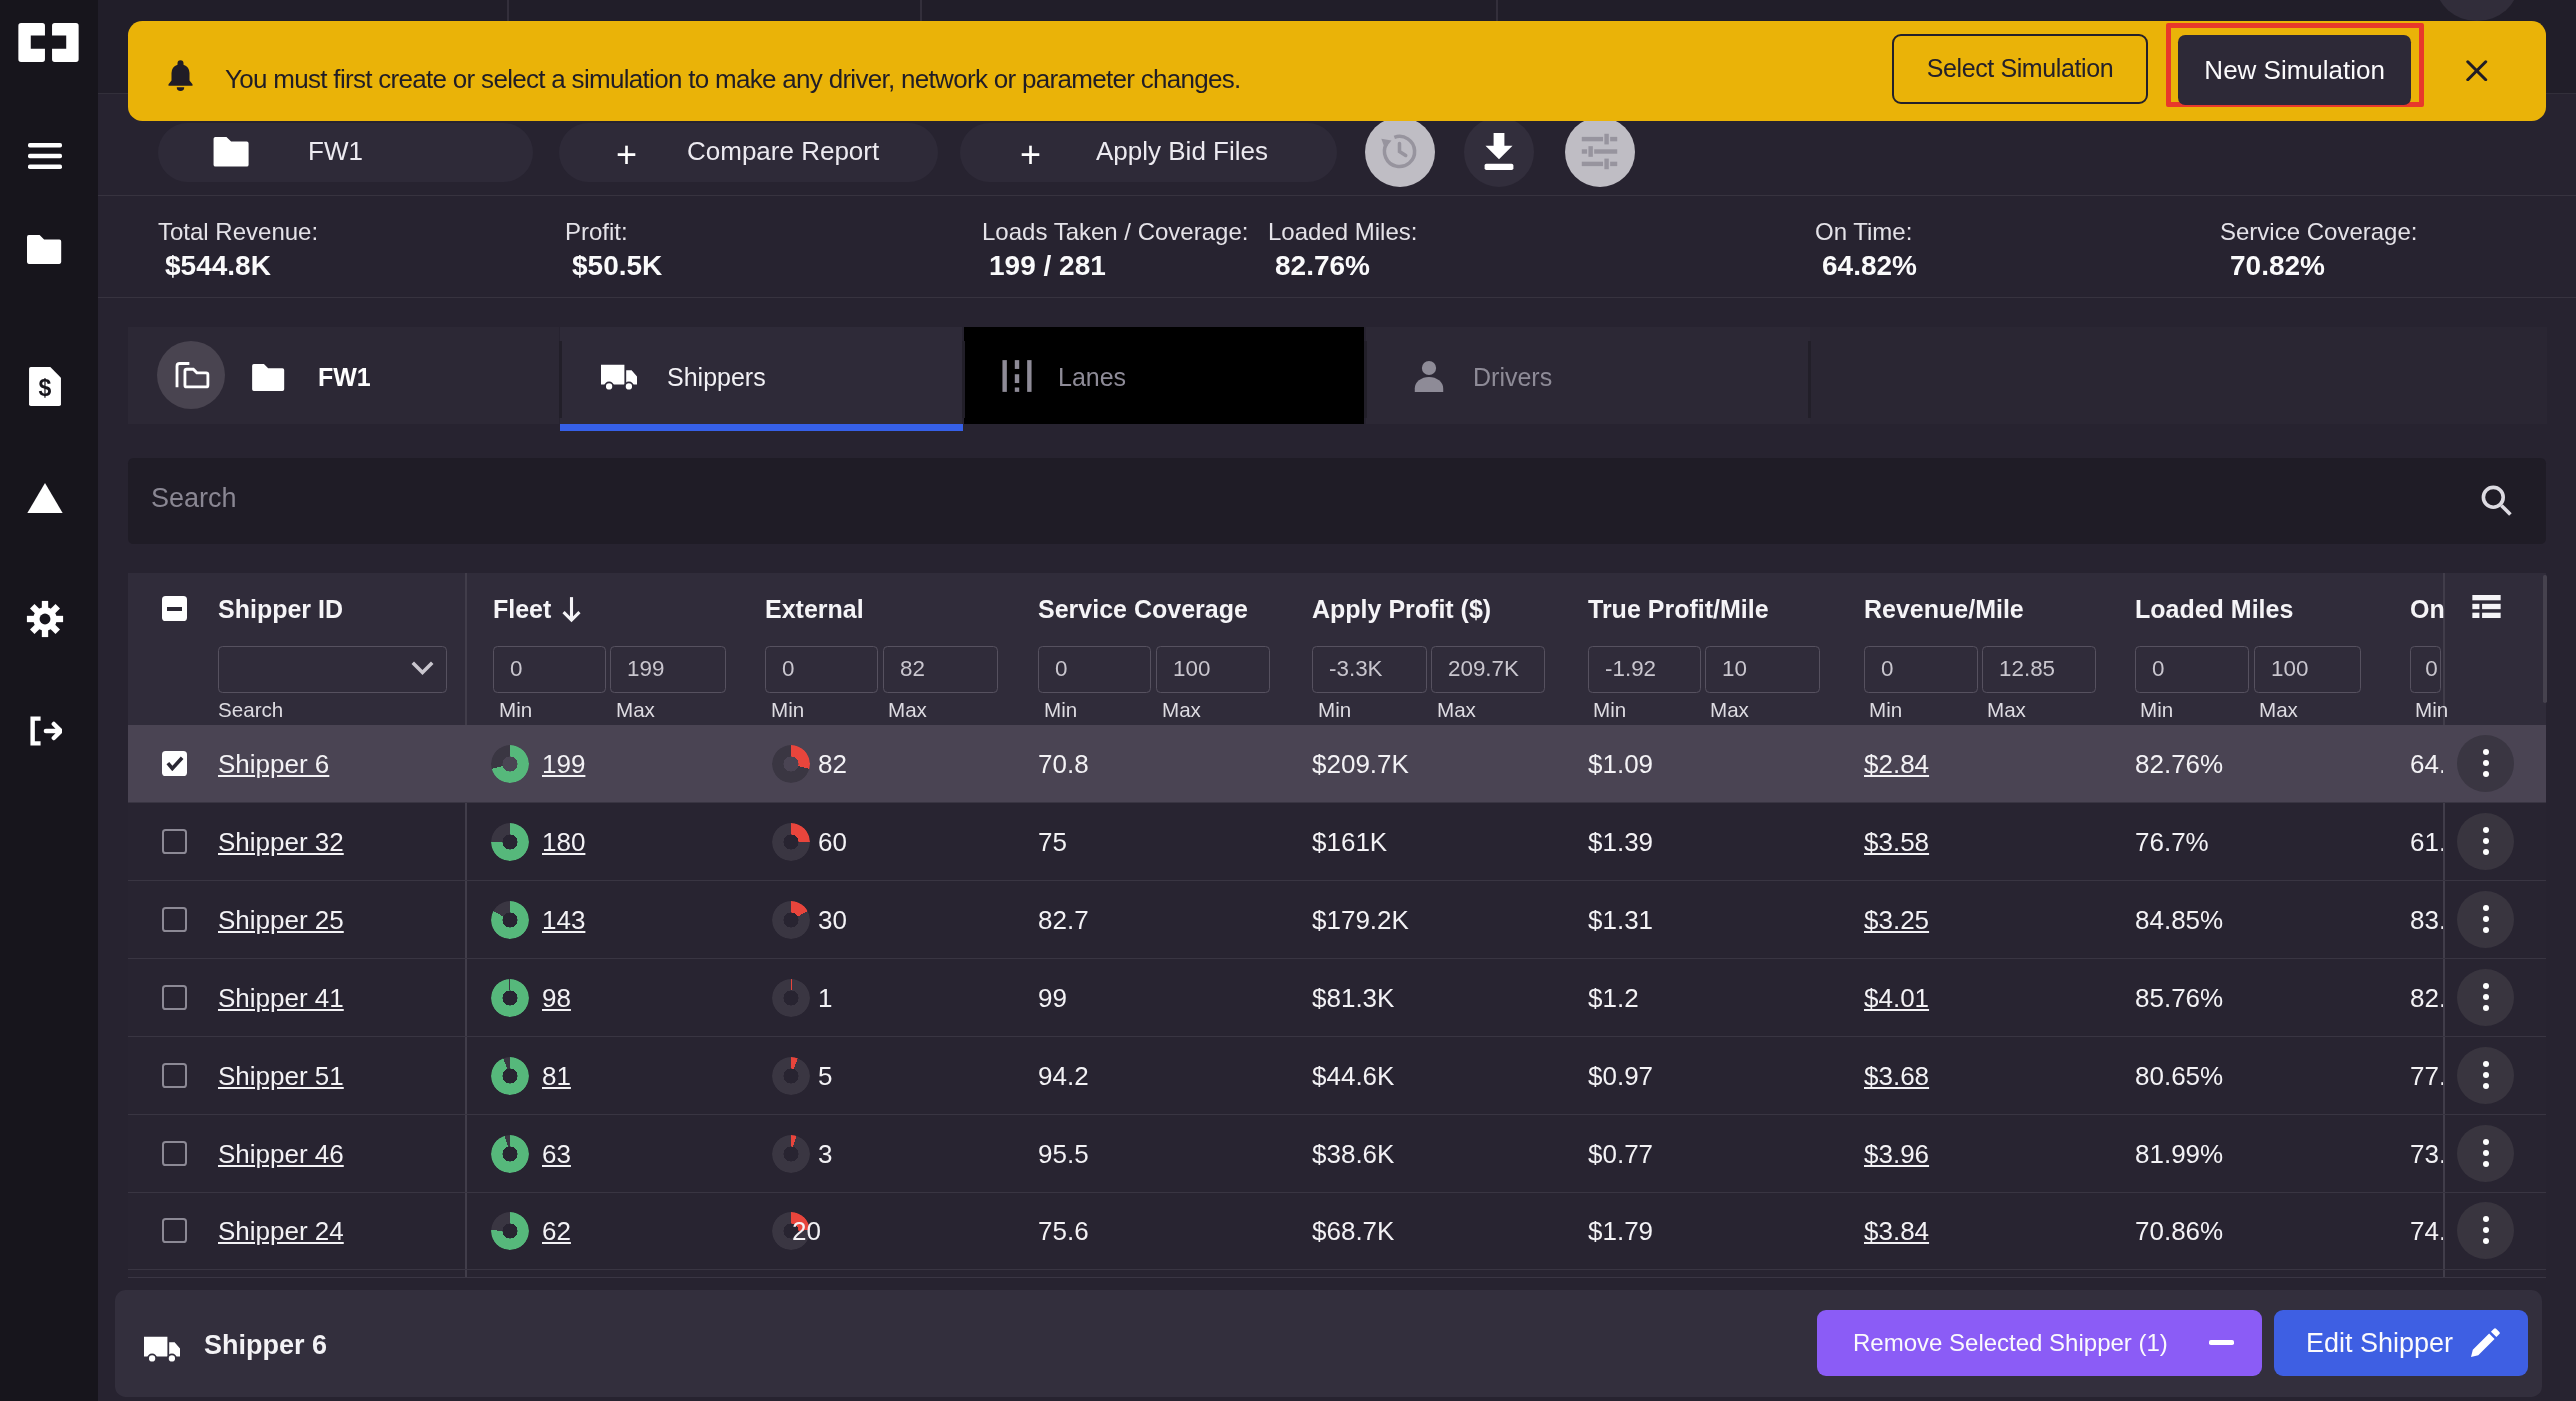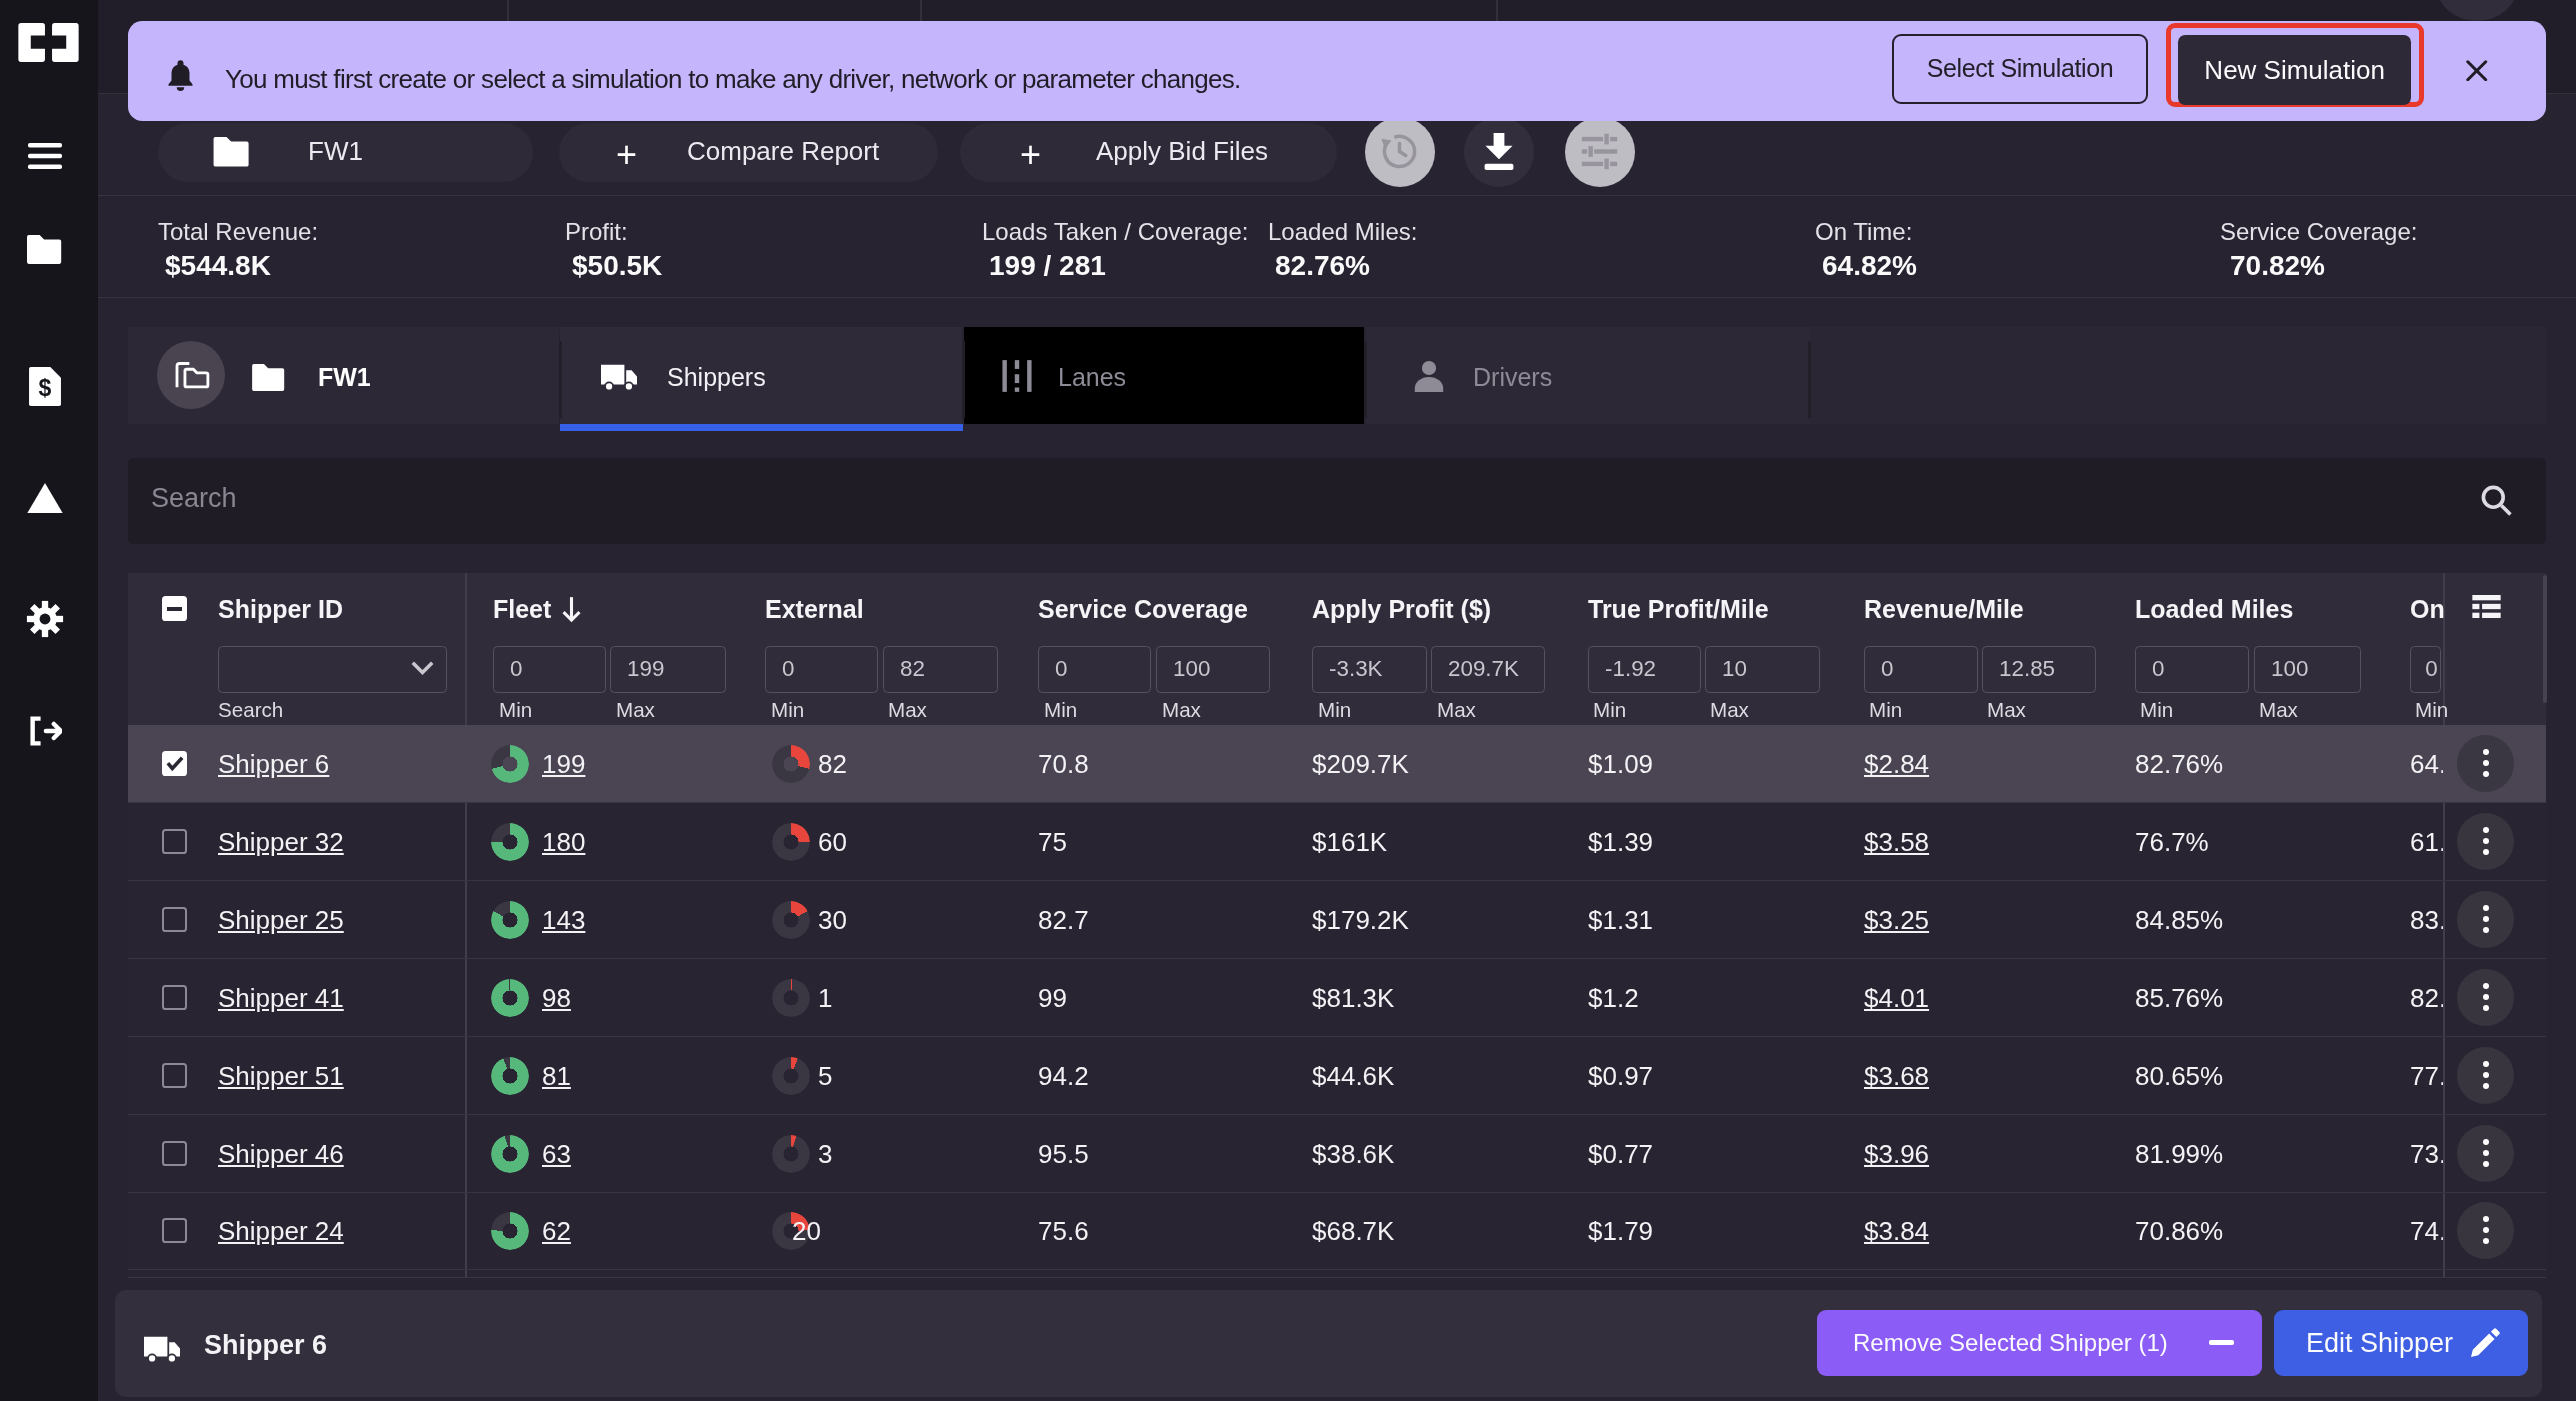--- a/index.html
+++ b/index.html
@@ -5,24 +5,24 @@
 * { margin:0; padding:0; box-sizing:border-box; }
 html,body { width:2576px; height:1402px; overflow:hidden; }
 body { background:#272330; font-family:"Liberation Sans", sans-serif; position:relative; color:#f3f2f5; }
 .abs { position:absolute; }
 
 #sidebar { left:0; top:0; width:98px; height:1402px; background:#17151c; z-index:20; }
 
 #topstrip { left:98px; top:0; width:2478px; height:94px; background:#211e29; border-bottom:1.8px solid #322f3a; }
 .tline { top:0; width:1.8px; height:94px; background:#332f3b; }
 
-#banner { left:128px; top:20.6px; width:2418px; height:100px; background:#c4b5fd; border-radius:14.3px; z-index:10; }
+#banner { left:128px; top:20.6px; width:2418px; height:100px; background:#eab308; border-radius:14.3px; z-index:10; }
 #banner .btxt { left:97px; top:43px; font-size:26px; letter-spacing:-0.7px; color:#201d26; }
 #selsim { left:1764px; top:13.4px; width:256px; height:70px; border:2.7px solid #23202a; border-radius:9px; font-size:25px; letter-spacing:-0.4px; color:#23202a; text-align:center; line-height:64px; }
-#newsimwrap { left:2038px; top:2.7px; width:258px; height:84px; border:5.4px solid #e8392b; border-radius:9px; }
+#newsimwrap { left:2038px; top:2.7px; width:258px; height:84px; border:5.4px solid #e8392b; border-radius:2px; }
 #newsim { left:7.2px; top:7.2px; width:233px; height:70px; background:#2d2937; border-radius:7.2px; color:#fbfafc; font-size:26px; text-align:center; line-height:70px; }
 
 .pill { top:123px; height:59px; background:#2e2a38; border-radius:29.5px; color:#eceaf0; font-size:26px; }
 .pill span { position:absolute; top:12.5px; }
 .circlebtn { top:117px; width:70px; height:70px; border-radius:50%; }
 
 #statband { left:98px; top:195px; width:2478px; height:103px; border-top:1.8px solid #37333f; border-bottom:1.8px solid #37333f; }
 .slabel { top:21.5px; font-size:24px; color:#e4e2e8; }
 .sval { top:54px; font-size:28px; font-weight:bold; color:#fafafb; }
 

